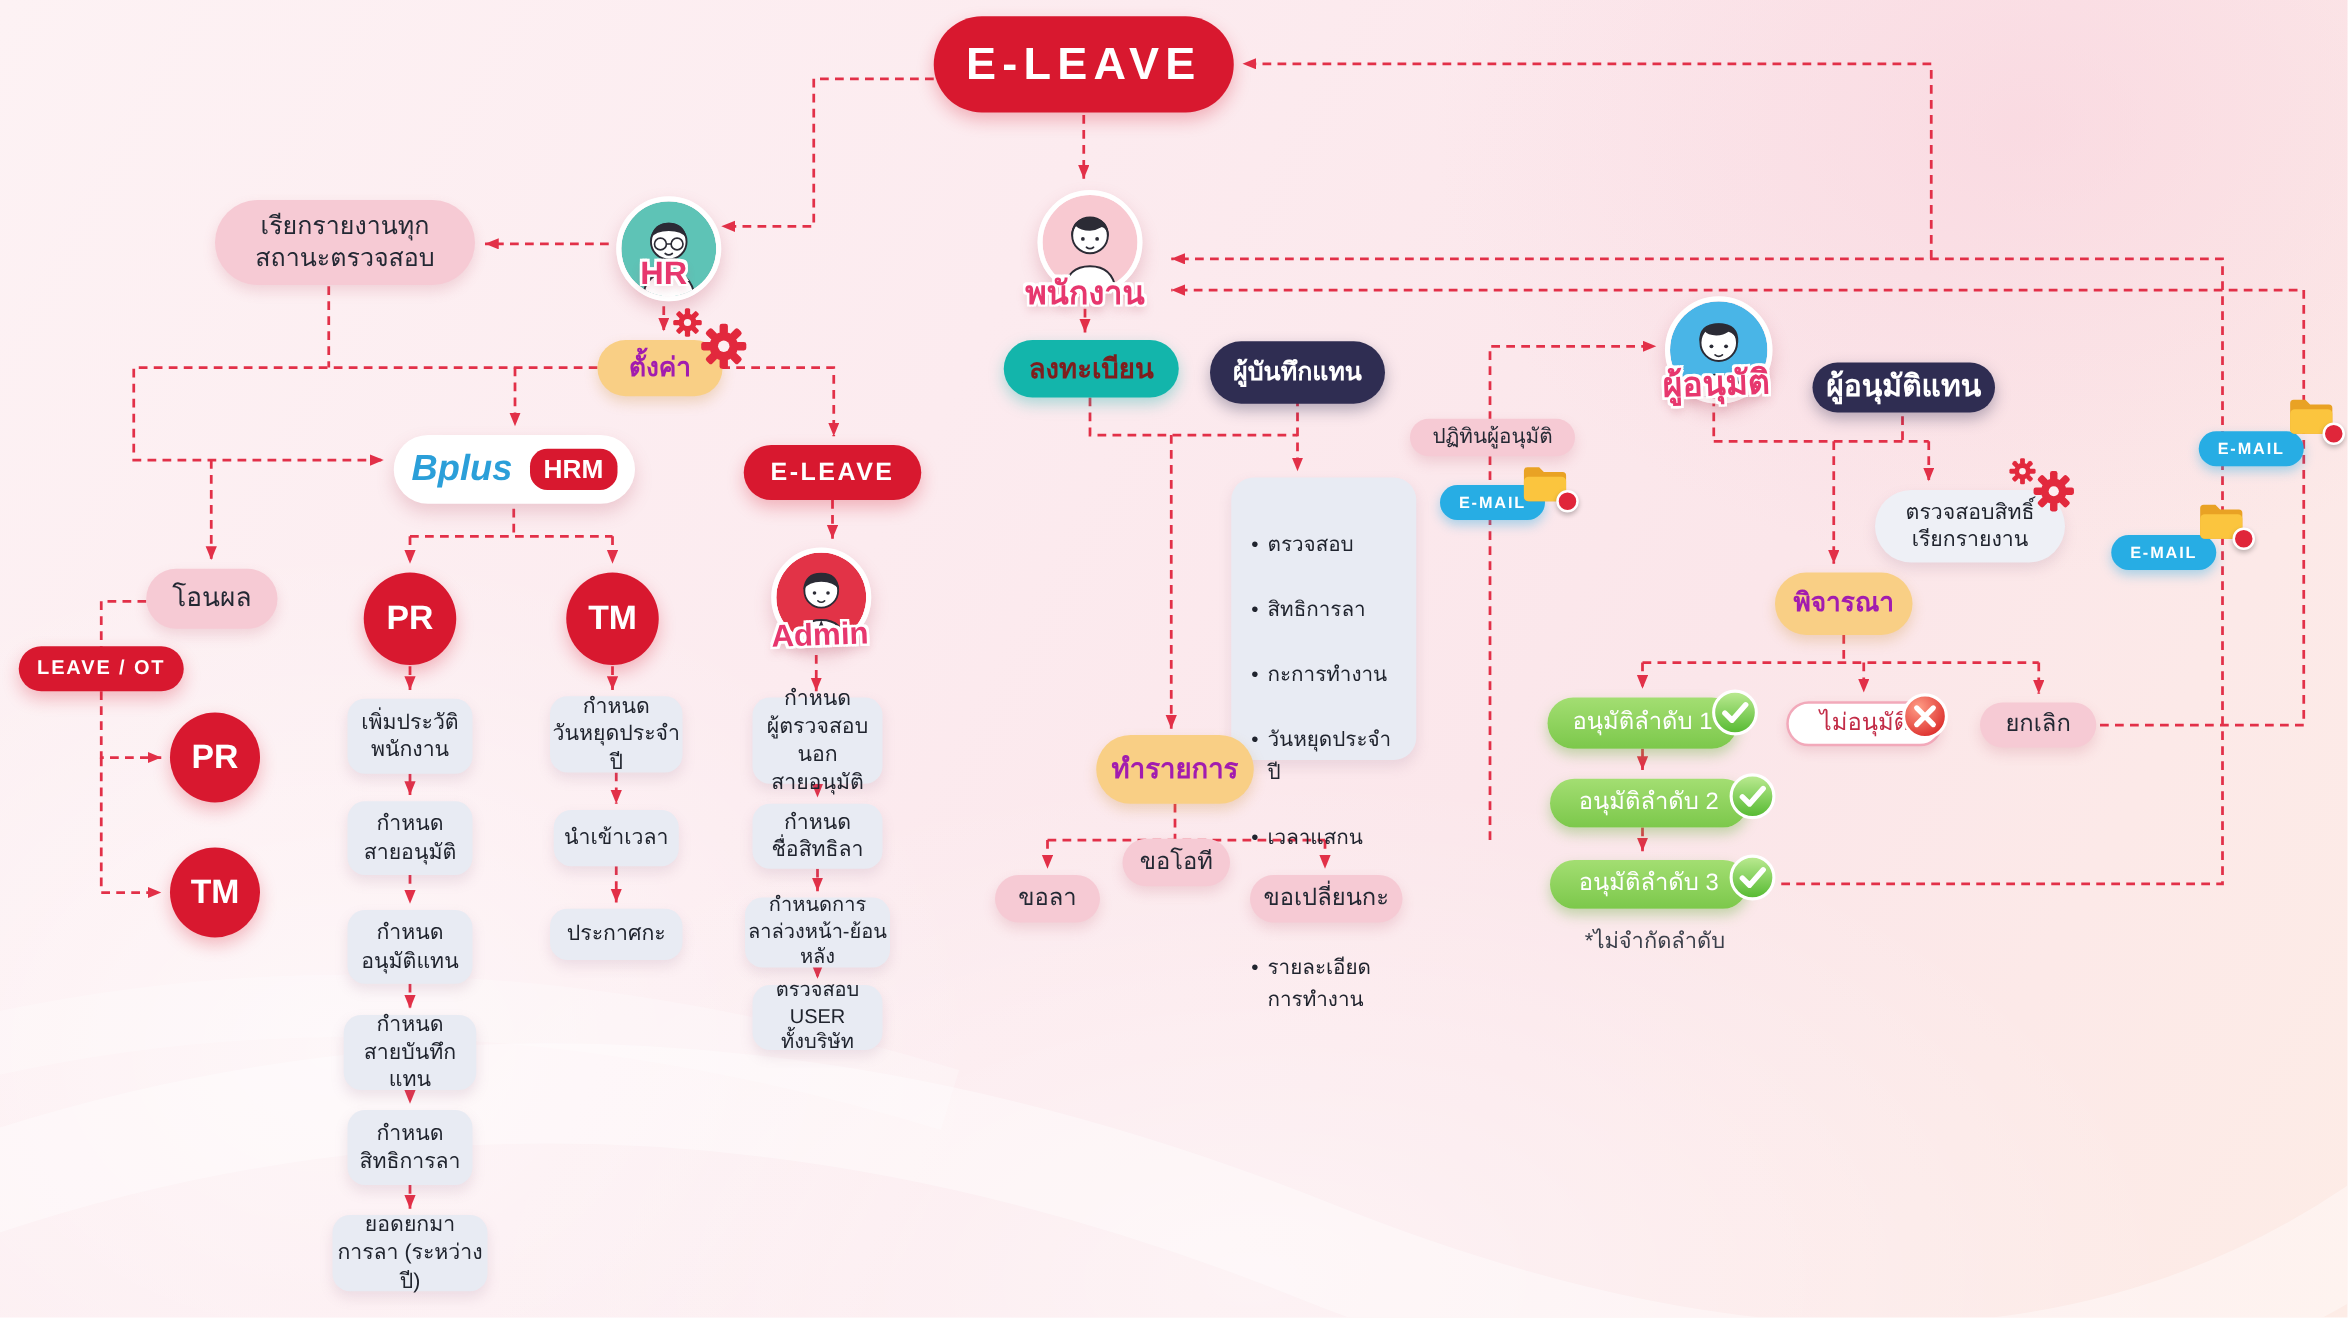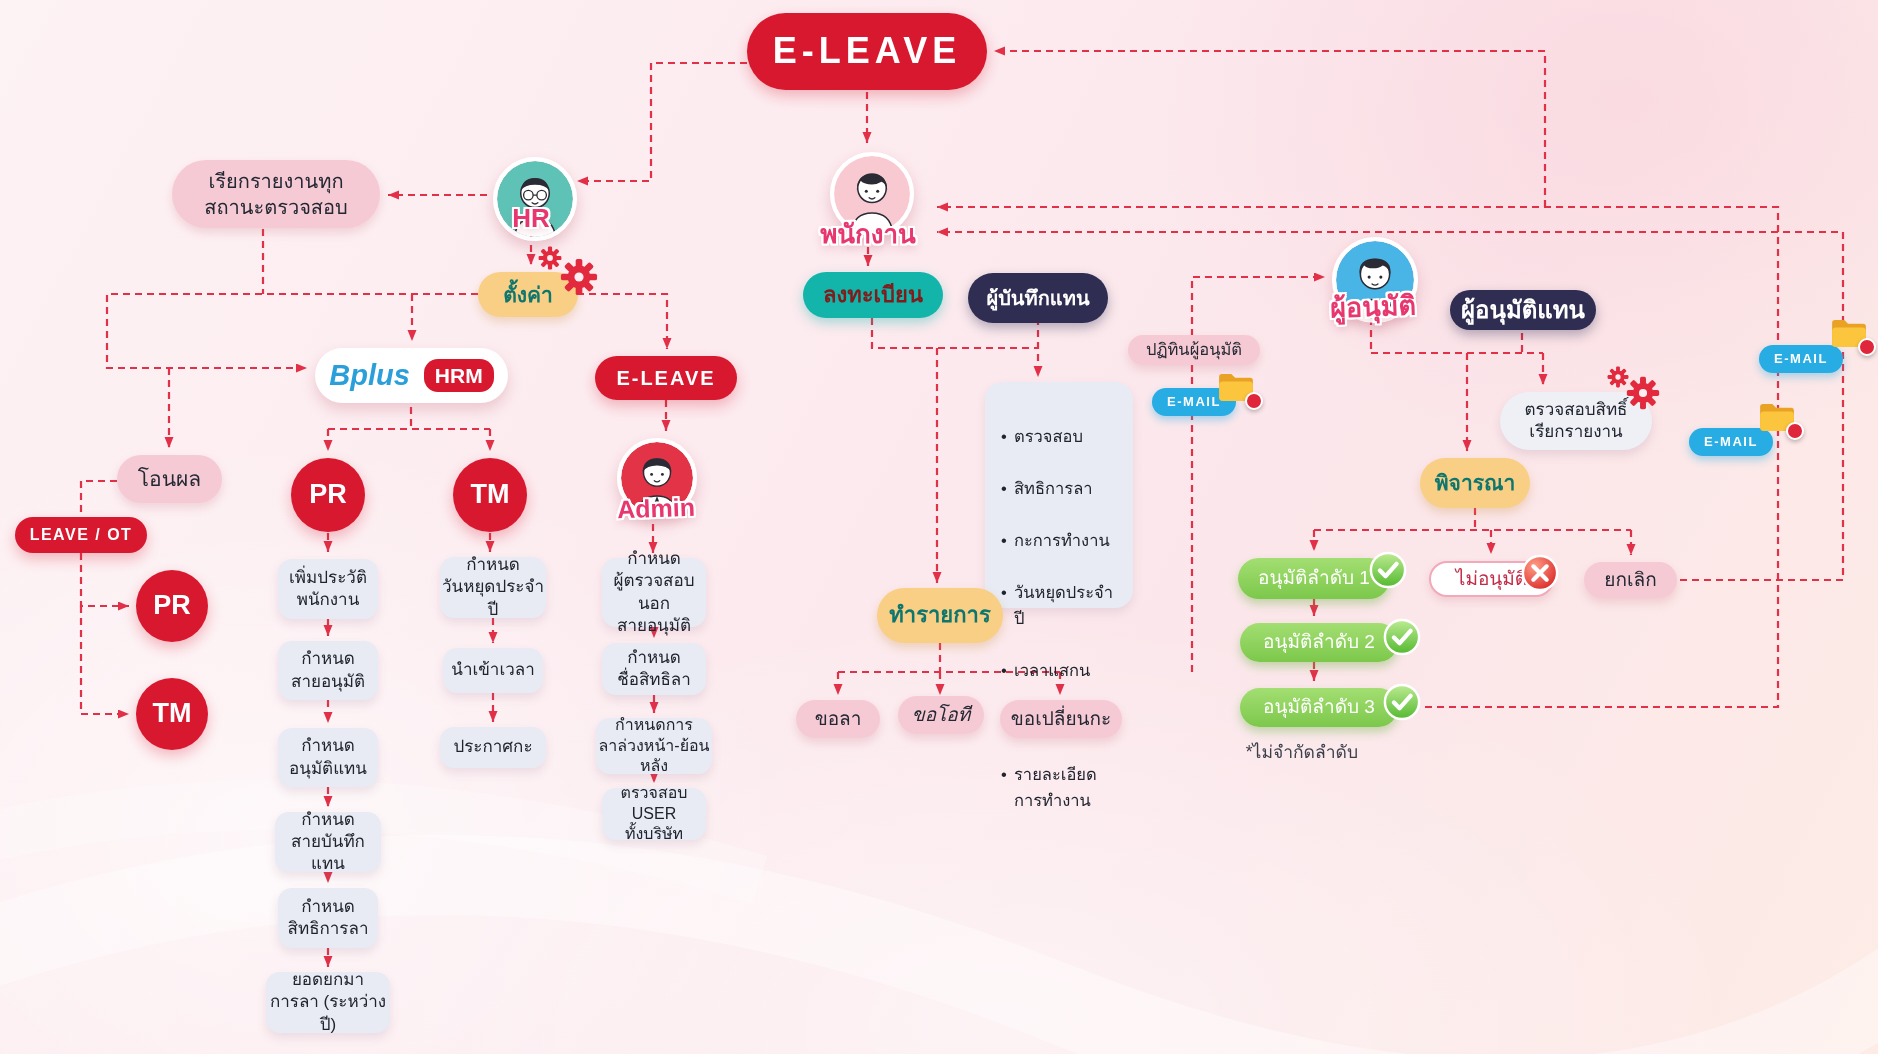--- a/index.html
+++ b/index.html
@@ -11,21 +11,21 @@
   }
   .blob { position:absolute; border-radius:50%; pointer-events:none; }
   .blob1 { left:-260px; top:430px; width:1050px; height:820px; background:radial-gradient(closest-side,rgba(255,255,255,.55),rgba(255,255,255,0)); }
   .blob2 { right:-220px; top:-260px; width:950px; height:720px; background:radial-gradient(closest-side,rgba(248,205,216,.45),rgba(248,205,216,0)); }
   .blob3 { left:250px; bottom:-380px; width:1500px; height:820px; background:radial-gradient(closest-side,rgba(255,255,255,.5),rgba(255,255,255,0)); }
   svg.deco,svg.wires { position:absolute; left:0; top:0; }
   .node { position:absolute; display:flex; align-items:center; justify-content:center; text-align:center; box-sizing:border-box; white-space:pre-line; line-height:1.3; }
   .pill { border-radius:999px; }
   .red    { background:#d8182f; color:#fff; box-shadow:0 6px 14px rgba(216,24,47,.28); font-weight:bold; }
   .pinkb  { background:#f6cad4; color:#232833; box-shadow:0 5px 10px rgba(197,95,115,.20); }
-  .yellowb{ background:#f9cf85; color:#0f766e; box-shadow:0 5px 10px rgba(205,145,60,.28); }
+  .yellowb{ background:#f9cf85; color:#a21caf; box-shadow:0 5px 10px rgba(205,145,60,.28); }
   .tealb  { background:#13b5ab; color:#7f1d1d; box-shadow:0 5px 12px rgba(19,181,171,.35); font-weight:bold; }
   .navyb  { background:#2f2d52; color:#fff; box-shadow:0 5px 12px rgba(47,45,82,.35); font-weight:bold; }
   .blueb  { background:#27ade4; color:#fff; box-shadow:0 4px 9px rgba(39,173,228,.4); font-weight:bold; letter-spacing:1.5px; }
   .grayb  { background:#e8ebf3; color:#20242e; box-shadow:0 5px 10px rgba(150,110,140,.16); border-radius:14px; font-size:17px; }
   .greenb { background:linear-gradient(180deg,#a3de72,#7cc84b); color:#fff; box-shadow:0 5px 10px rgba(110,180,70,.4); font-weight:normal; }
   .whiteb { background:#fff; border:2px solid #f2a9ba; color:#c22c47; font-weight:normal; box-shadow:0 4px 9px rgba(197,95,115,.2); }
   .circle { border-radius:50%; font-weight:bold; }
   .avatar { position:absolute; border-radius:50%; border:4px solid #fff; box-shadow:0 7px 14px rgba(190,90,110,.28); overflow:hidden; }
   .sticker { position:absolute; font-weight:bold; color:#e7376e; text-align:center;
     text-shadow:-2px -2px 0 #fff,2px -2px 0 #fff,-2px 2px 0 #fff,2px 2px 0 #fff,0 -2px 0 #fff,0 2px 0 #fff,-2px 0 0 #fff,2px 0 0 #fff,0 5px 8px rgba(190,90,110,.35); }
@@ -270,21 +270,21 @@
   <div class="check-row">วันหยุดประจำปี</div>
   <div class="check-row">เวลาแสกน</div>
   <div class="check-row">แฟ้มเอกสาร</div>
   <div class="check-row">รายละเอียด
 การทำงาน</div>
 </div>
 
 <div class="node pill yellowb" style="left:877px;top:588px;width:126px;height:55px;font-size:22px;font-weight:bold;">ทำรายการ</div>
 
 <div class="node pill pinkb" style="left:796px;top:700px;width:84px;height:38px;font-size:19px;">ขอลา</div>
-<div class="node pill pinkb" style="left:898px;top:696px;width:86px;height:38px;font-size:19px;font-style:italic;">ขอโอที</div>
+<div class="node pill pinkb" style="left:898px;top:671px;width:86px;height:38px;font-size:19px;">ขอโอที</div>
 <div class="node pill pinkb" style="left:1000px;top:700px;width:122px;height:38px;font-size:19px;">ขอเปลี่ยนกะ</div>
 
 <div class="node pill pinkb" style="left:1128px;top:335px;width:132px;height:30px;font-size:16.5px;">ปฏิทินผู้อนุมัติ</div>
 <div class="node pill blueb" style="left:1152px;top:388px;width:84px;height:28px;font-size:13px;">E-MAIL</div>
 <svg class="icon-abs" style="left:1217px;top:372px;" width="38" height="30">
     <use href="#sym-folder"></use>
   </svg>
 <div class="badge" style="left:1245px;top:392px;"></div>
 
 <div class="avatar" style="left:1332px;top:237px;width:78px;height:78px;">
@@ -333,21 +333,21 @@
 <div class="node pill greenb" style="left:1240px;top:623px;width:158px;height:39px;font-size:19px;">อนุมัติลำดับ 2</div>
 <svg class="icon-abs" style="left:1383px;top:618px;" width="38" height="38">
     <use href="#sym-check"></use>
   </svg>
 
 <div class="node pill greenb" style="left:1240px;top:688px;width:158px;height:39px;font-size:19px;">อนุมัติลำดับ 3</div>
 <svg class="icon-abs" style="left:1383px;top:683px;" width="38" height="38">
     <use href="#sym-check"></use>
   </svg>
 
-<div class="note" style="left:1198px;top:738px;width:160px;text-align:right;">*ไม่จำกัดลำดับ</div>
+<div class="note" style="left:1244px;top:738px;width:160px;">*ไม่จำกัดลำดับ</div>
 
 <div class="node pill blueb" style="left:1759px;top:345px;width:84px;height:28px;font-size:13px;">E-MAIL</div>
 <svg class="icon-abs" style="left:1830px;top:318px;" width="38" height="30">
     <use href="#sym-folder"></use>
   </svg>
 <div class="badge" style="left:1858px;top:338px;"></div>
 
 <div class="node pill blueb" style="left:1689px;top:428px;width:84px;height:28px;font-size:13px;">E-MAIL</div>
 <svg class="icon-abs" style="left:1758px;top:402px;" width="38" height="30">
     <use href="#sym-folder"></use>

